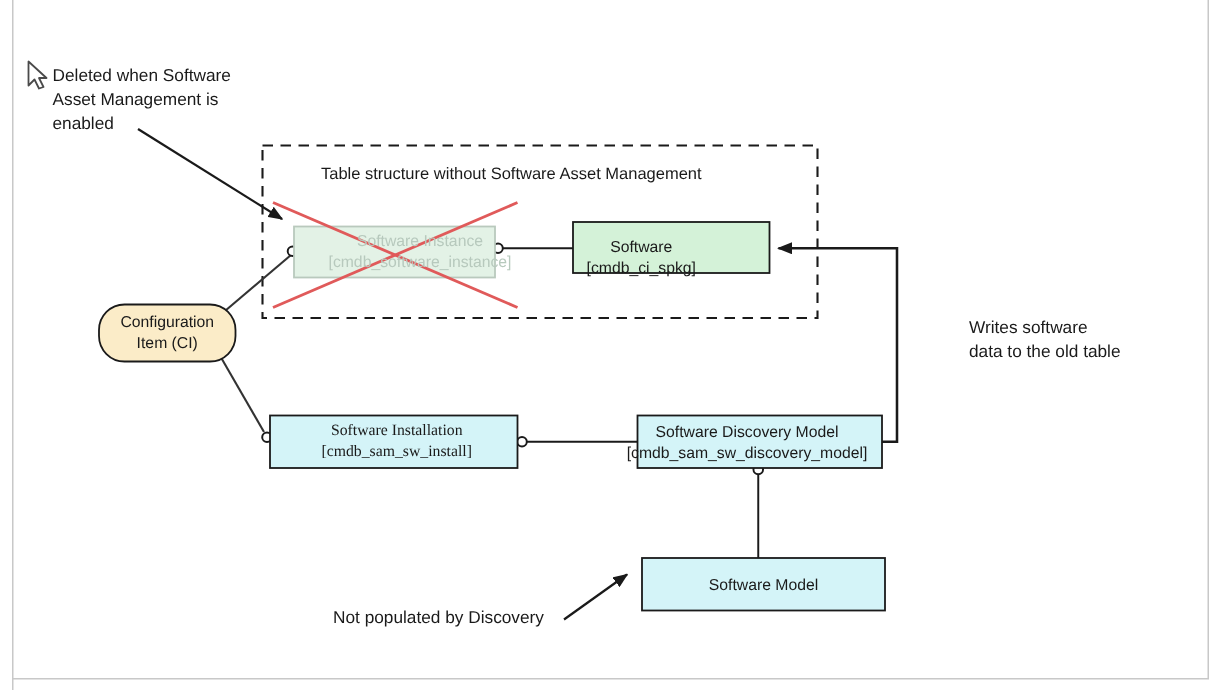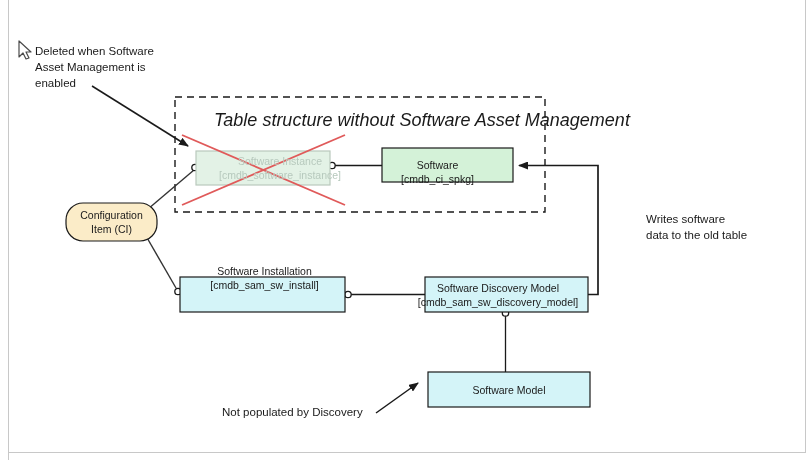--- a/index.html
+++ b/index.html
@@ -40,23 +40,22 @@
   .annot {
     position: absolute;
     color: #1a1a1a;
     font-size: 11.5px;
     line-height: 16px;
     white-space: pre-line;
   }
   .group-title {
     position: absolute;
     color: #1a1a1a;
-    font-size: 18px;
+    font-size: 11px;
     white-space: nowrap;
-    font-style: italic;
   }
   .deleted-text { color: #b7c9bd; }
 </style>
 </head>
 <body>
 
 <div id="canvas">
 
   <svg id="diagram-svg" viewBox="0 0 810 460" xmlns="http://www.w3.org/2000/svg">
     <defs>
@@ -112,31 +111,31 @@
     </g>
   </svg>
 
   <div class="group-title" style="left:214px; top:110px;">Table structure without Software Asset Management</div>
 
   <div class="node-label" style="left:196px; top:151px; width:134px; height:34px;margin-left:17px;">
     <span class="l1 deleted-text">Software Instance</span>
     <span class="l2 deleted-text">[cmdb_software_instance]</span>
   </div>
 
-  <div class="node-label" style="left:372px; top:148px; width:131px; height:48px;">
+  <div class="node-label" style="left:362px; top:148px; width:131px; height:48px;">
     <span class="l1">Software</span>
     <span class="l2">[cmdb_ci_spkg]</span>
   </div>
 
   <div class="node-label" style="left:66px; top:203px; width:91px; height:38px;">
     <span class="l1">Configuration</span>
     <span class="l2">Item (CI)</span>
   </div>
 
-  <div class="node-label" style="left:180px; top:260px; width:169px; height:35px;">
+  <div class="node-label" style="left:180px; top:277px; width:169px; height:35px;font-family:Liberation Serif, serif;">
     <span class="l1">Software Installation</span>
     <span class="l2">[cmdb_sam_sw_install]</span>
   </div>
 
   <div class="node-label" style="left:425px; top:277px; width:146px; height:35px;">
     <span class="l1">Software Discovery Model</span>
     <span class="l2">[cmdb_sam_sw_discovery_model]</span>
   </div>
 
   <div class="node-label" style="left:428px; top:372px; width:162px; height:35px;">

